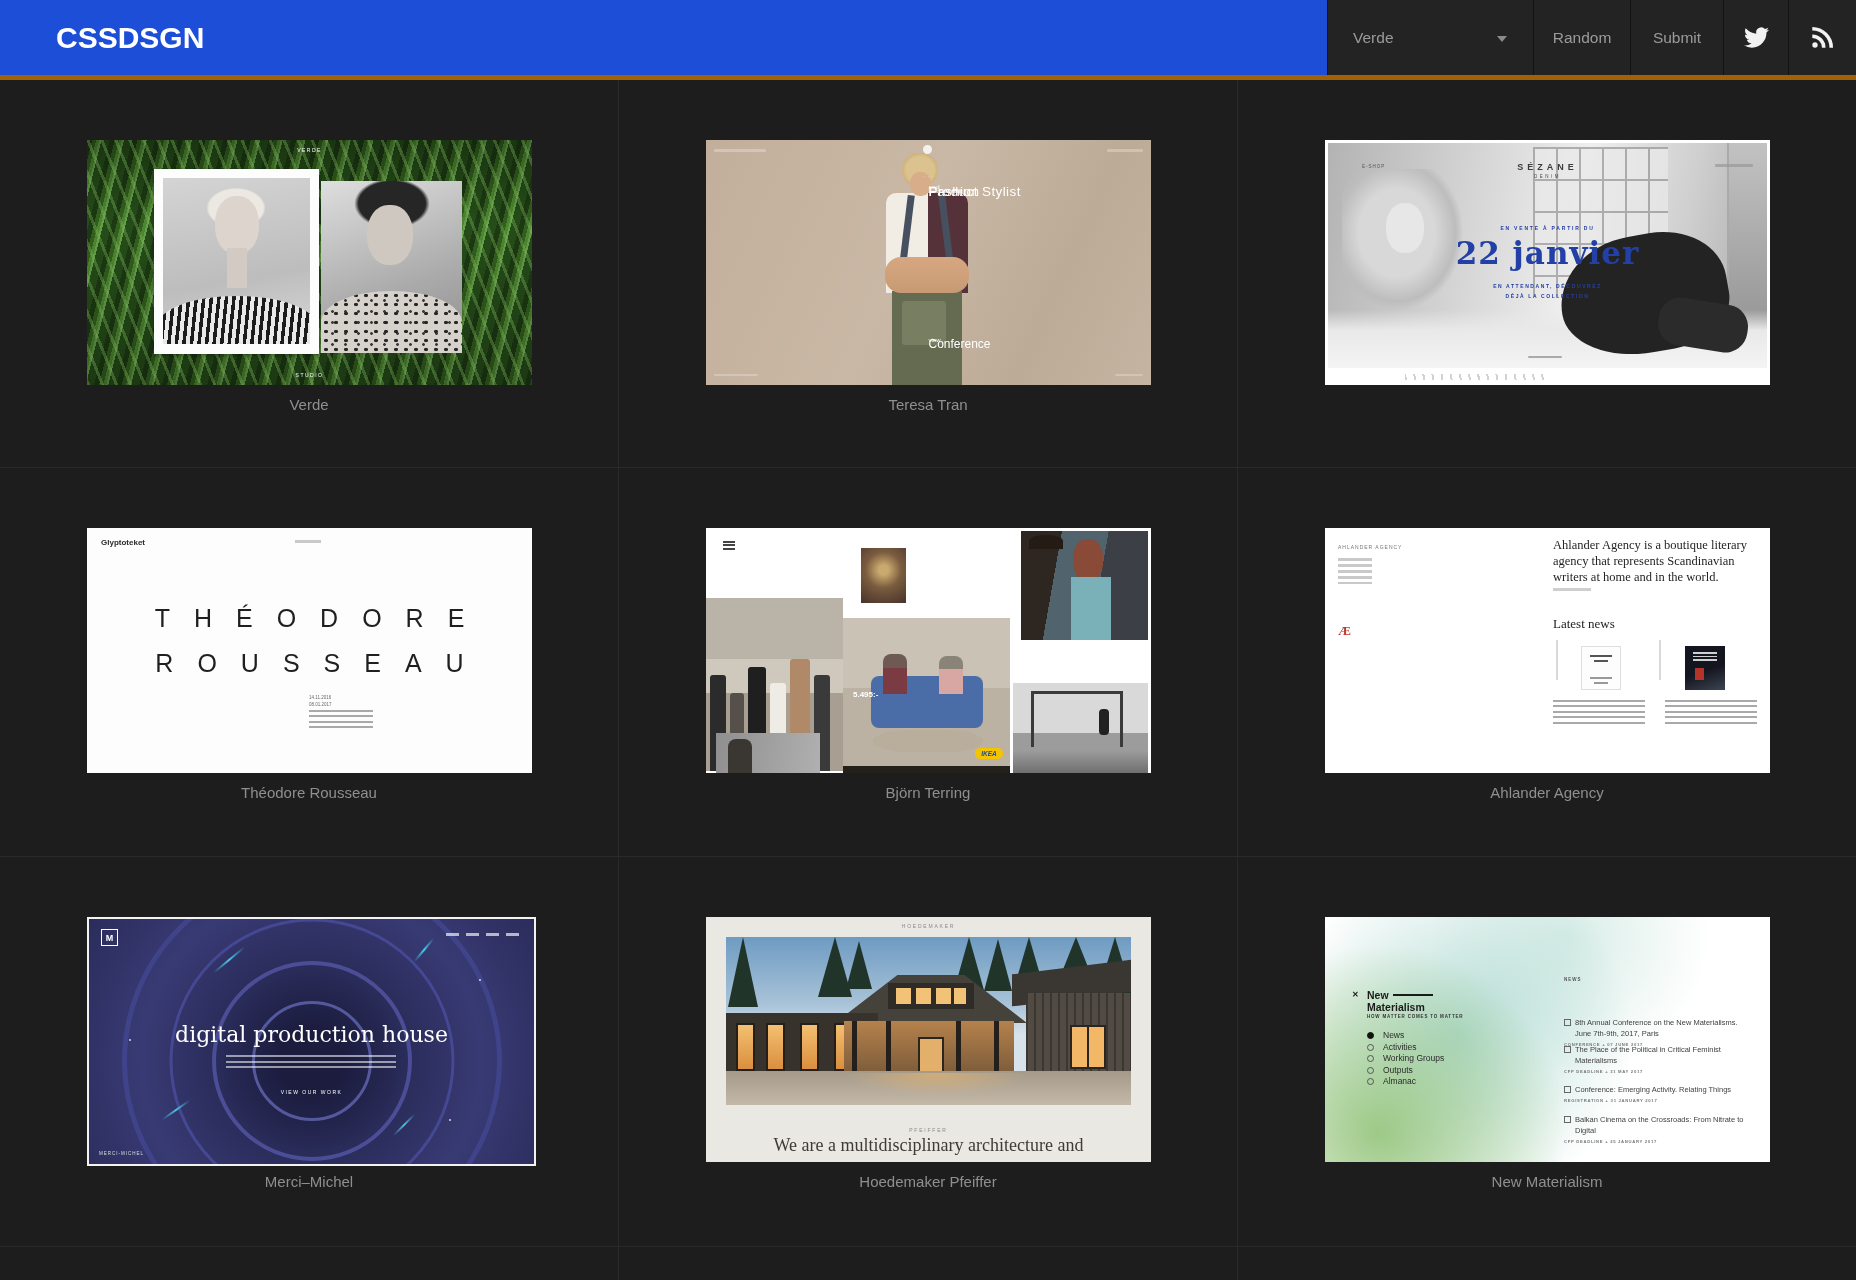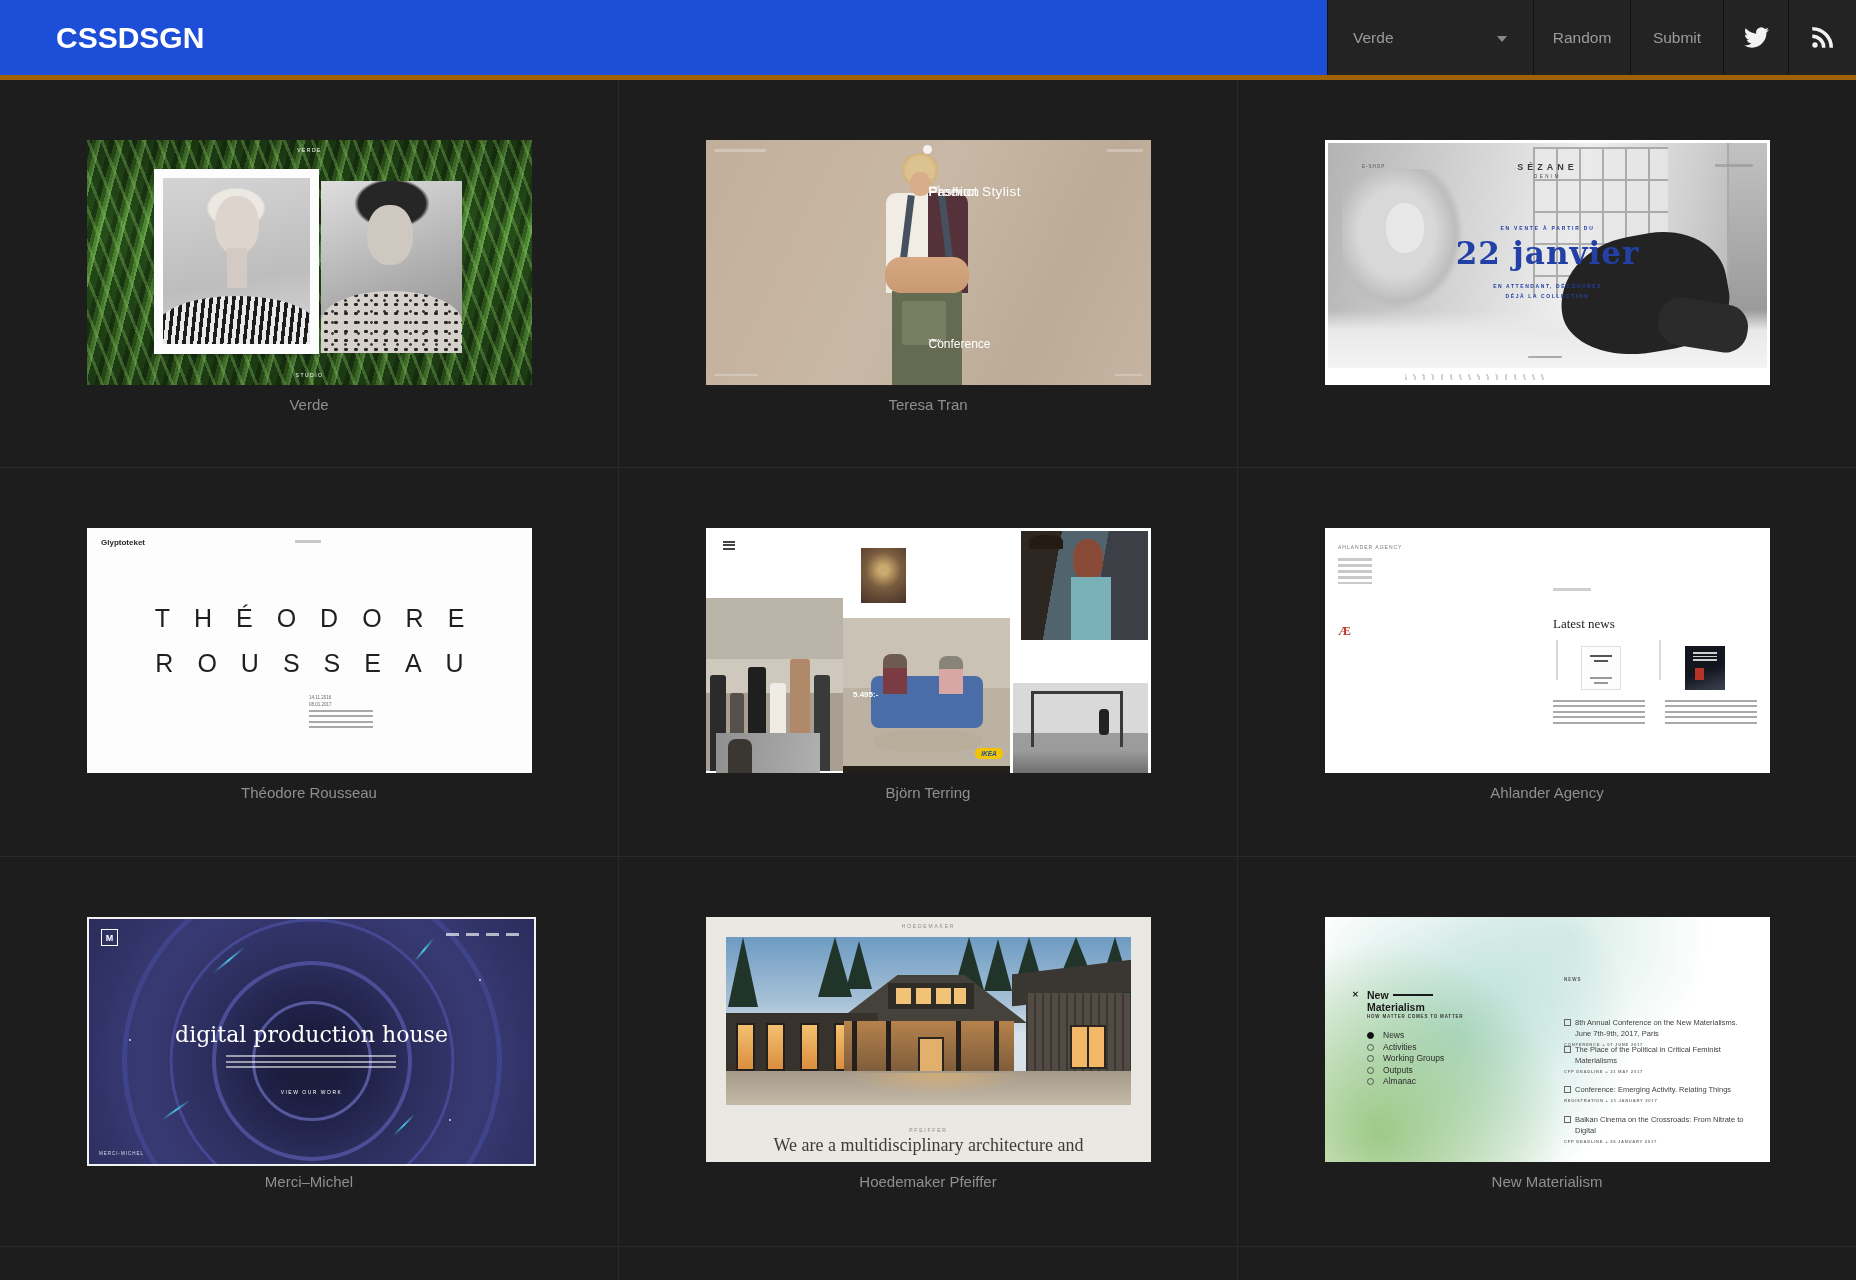--- a/index.html
+++ b/index.html
@@ -424,20 +424,21 @@
       </span>
     </a>
     <div class="caption">Björn Terring</div>
   </div>
 
   <div class="cell">
     <a class="thumb t-ahlander">
       <span class="ah-brand">AHLANDER AGENCY</span>
       <span class="ah-menu"></span>
       <span class="ah-logo">Æ</span>
+      <span class="ah-head">Ahlander Agency is a boutique literary agency that represents Scandinavian writers at home and in the world.</span>
       <span class="ah-sub"></span>
       <span class="ah-news">Latest news</span>
       <span class="ah-vt1"></span>
       <span class="ah-vt2"></span>
       <span class="ah-cov1">
         <i style="top:8px"></i>
           <i style="top:13px;left:12px;right:12px"></i>
           <i style="top:30px;background:#999"></i>
           <i style="top:35px;background:#999;left:12px;right:12px"></i>
       </span>

